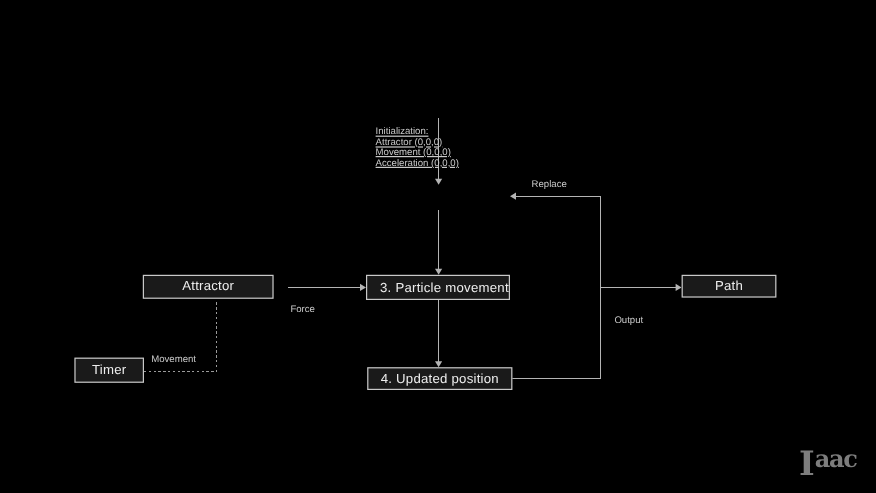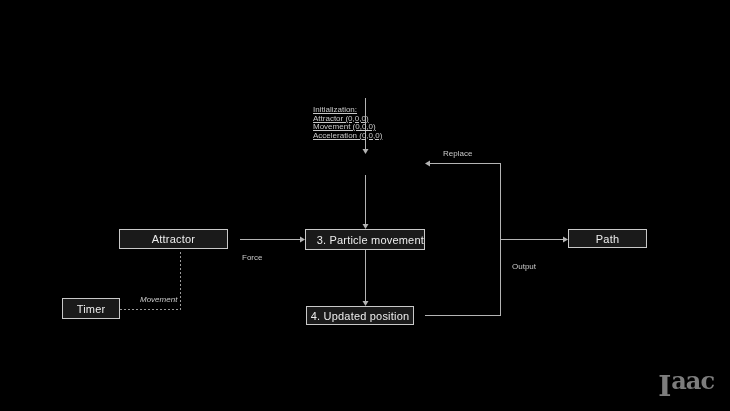--- a/index.html
+++ b/index.html
@@ -34,34 +34,34 @@
     display: flex;
     align-items: center;
     justify-content: center;
     font-size: 11px;
     letter-spacing: 0.2px;
     white-space: nowrap;
   }
   .node-create     { left: 305px; top: 77px;  width: 120px; height: 21px; }
   .node-position   { left: 303px; top: 154px; width: 122px; height: 21px; }
   .node-movement   { left: 305px; top: 229px; width: 120px; height: 21px; justify-content: flex-end; }
-  .node-updated    { left: 306px; top: 306px; width: 108px; height: 19px; }
+  .node-updated    { left: 306px; top: 306px; width: 121px; height: 19px; }
   .node-attractor  { left: 119px; top: 229px; width: 109px; height: 20px; }
   .node-timer      { left: 62px;  top: 298px; width: 58px;  height: 21px; }
   .node-path       { left: 568px; top: 229px; width: 79px;  height: 19px; }
   .edge-label {
     position: absolute;
     color: var(--label);
     font-size: 8px;
     line-height: 9px;
     text-align: left;
     white-space: nowrap;
   }
   .label-force    { left: 242px; top: 225px; width: 40px; margin-top: 28px; }
-  .label-movement { left: 140px; top: 295px; width: 40px; font-style: italic; }
+  .label-movement { left: 126px; top: 295px; width: 40px; }
   .label-replace  { left: 443px; top: 149px; width: 40px; }
   .label-output   { left: 512px; top: 226px; width: 40px; margin-top: 36px; }
   .init-note {
     position: absolute;
     left: 313px; top: 106px;
     color: var(--label);
     font-size: 8px;
     line-height: 8.5px;
     text-align: left;
     text-decoration: underline;
@@ -69,21 +69,21 @@
   .init-note span { display: block; }
   .logo {
     position: absolute;
     right: 16px; bottom: 8px;
     color: var(--logo);
     font-family: "DejaVu Serif", serif;
     font-weight: bold;
     white-space: nowrap;
   }
   .logo .logo-i   { font-size: 28px; }
-  .logo .logo-aac { font-size: 24px; position: relative; top: -7px; letter-spacing: -1px; }
+  .logo .logo-aac { font-size: 20px; position: relative; top: -7px; letter-spacing: -1px; }
 </style>
 </head>
 <body>
 
 <div class="canvas">
 
   <svg class="connectors" viewBox="0 0 730 411" shape-rendering="crispEdges" fill="none" stroke="#b4b4b4" stroke-width="1">
 
     <path d="M365.5,98 L365.5,150"></path>
     <path d="M362.5,149 L368.5,149 L365.5,154 Z" fill="#b4b4b4" stroke="none" shape-rendering="auto"></path>

